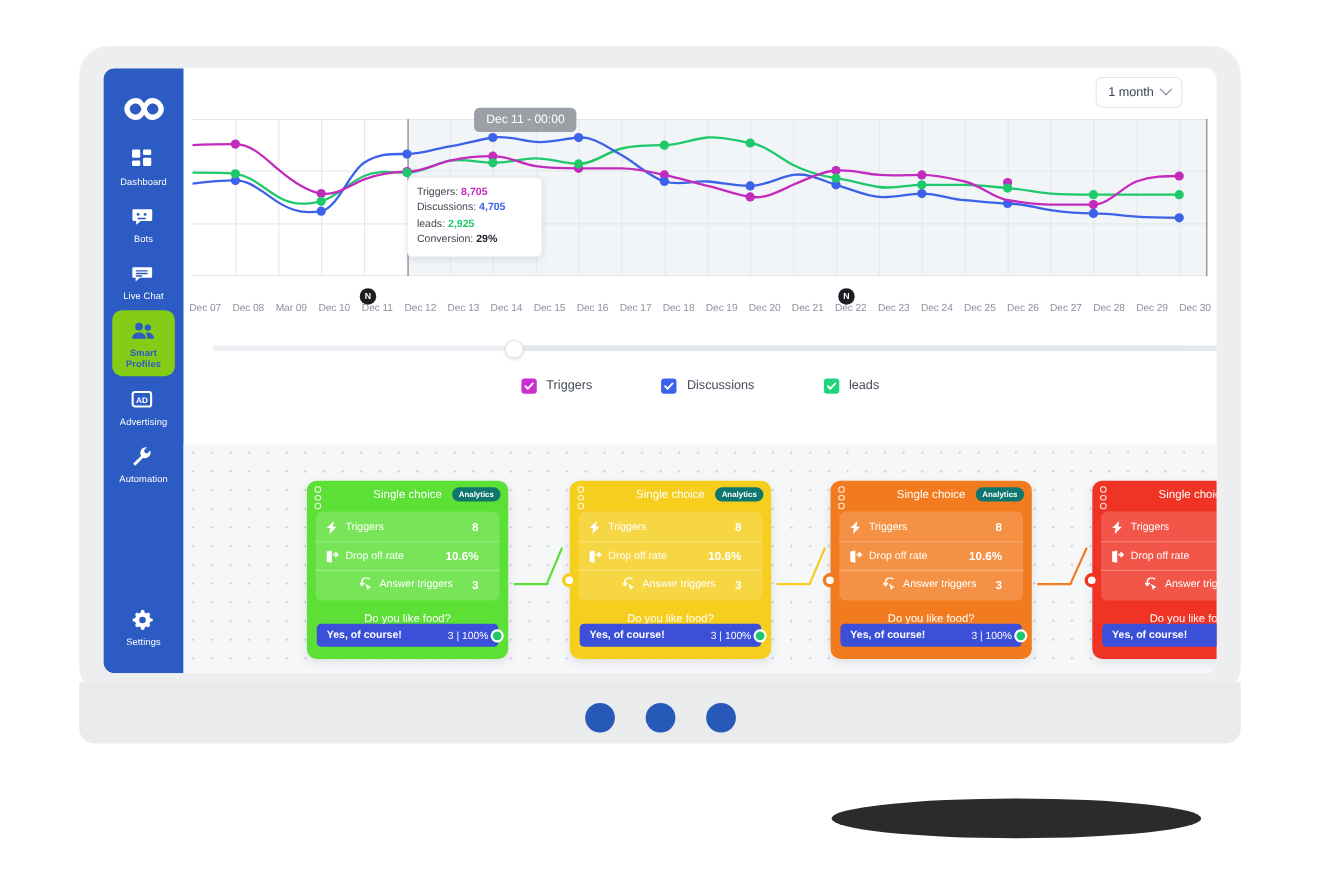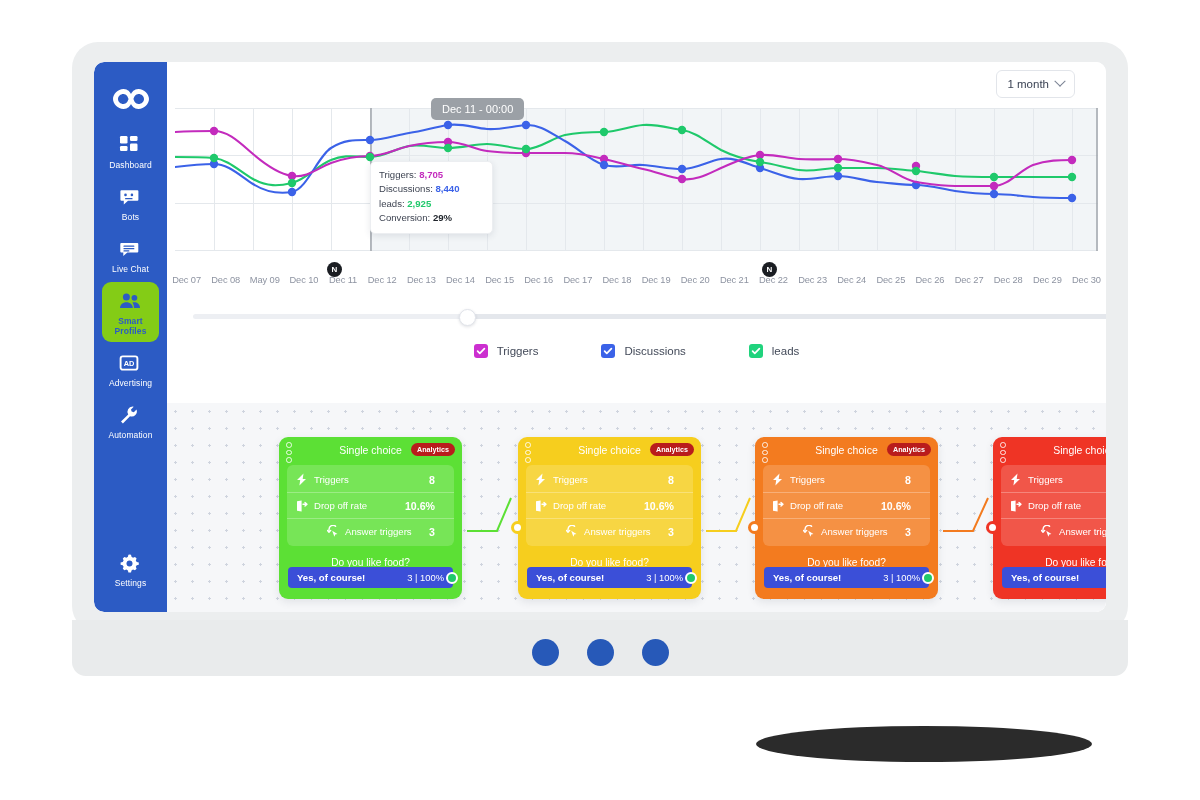--- a/index.html
+++ b/index.html
@@ -142,21 +142,21 @@
     box-shadow:0 3px 9px rgba(40,50,70,.10);
   }
   .card.c1{left:112px;} .card.c2{left:351px;}
   .card.c3{left:588px;} .card.c4{left:826px;}
   .card-head{
     position:relative;height:26px;display:flex;align-items:center;justify-content:center;
   }
   .card-title{font-size:10.5px;color:#ffffff;font-weight:normal;}
   .badge{
     position:absolute;right:7px;top:6px;height:13px;padding:0 6px;border-radius:7px;
-    background:#b91c1c;color:#ffffff;font-size:7.2px;font-weight:bold;
+    background:#0f766e;color:#ffffff;font-size:7.2px;font-weight:bold;
     display:flex;align-items:center;
   }
   .grip{position:absolute;left:7px;top:5px;display:flex;flex-direction:column;gap:2px;}
   .grip i{width:3.6px;height:3.6px;border-radius:50%;border:1px solid rgba(255,255,255,.85);display:block;}
   .stats{
     margin:2px 8px 0;background:rgba(255,255,255,.17);border-radius:6px;padding:2px 0;
   }
   .stat{
     height:25px;display:flex;align-items:center;padding:0 9px;
     border-bottom:1px solid rgba(255,255,255,.28);
@@ -403,40 +403,40 @@
 
           <div class="pill left">Dec 11 - 00:00</div>
 
           <div class="tooltip">
             <div>
               <span>Triggers:</span>
               <span class="t-trig">8,705</span>
             </div>
             <div>
               <span>Discussions:</span>
-              <span class="t-disc">8,440</span>
+              <span class="t-disc">4,705</span>
             </div>
             <div>
               <span>leads:</span>
               <span class="t-lead">2,925</span>
             </div>
             <div>
               <span>Conversion:</span>
               <span class="t-conv">29%</span>
             </div>
           </div>
         </div>
 
         <div class="axis">
           <div class="nmark" style="left:160px;top:-13px">N</div>
           <div class="nmark" style="left:595px;top:-13px">N</div>
           <div class="axis-labels">
             <span>Dec 07</span>
             <span>Dec 08</span>
-            <span>May 09</span>
+            <span>Mar 09</span>
             <span>Dec 10</span>
             <span>Dec 11</span>
             <span>Dec 12</span>
             <span>Dec 13</span>
             <span>Dec 14</span>
             <span>Dec 15</span>
             <span>Dec 16</span>
             <span>Dec 17</span>
             <span>Dec 18</span>
             <span>Dec 19</span>

